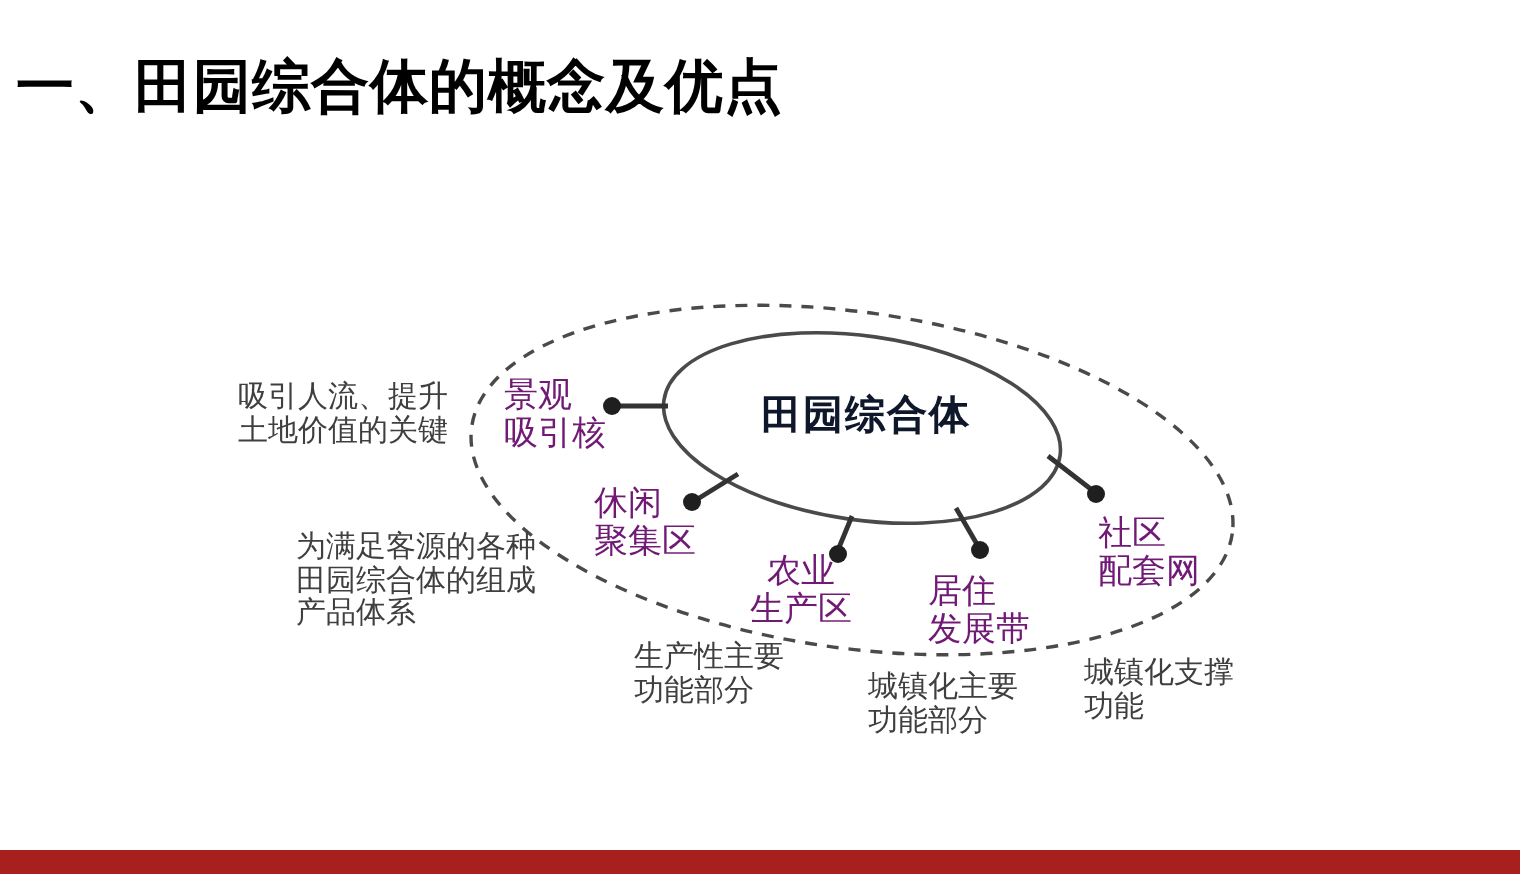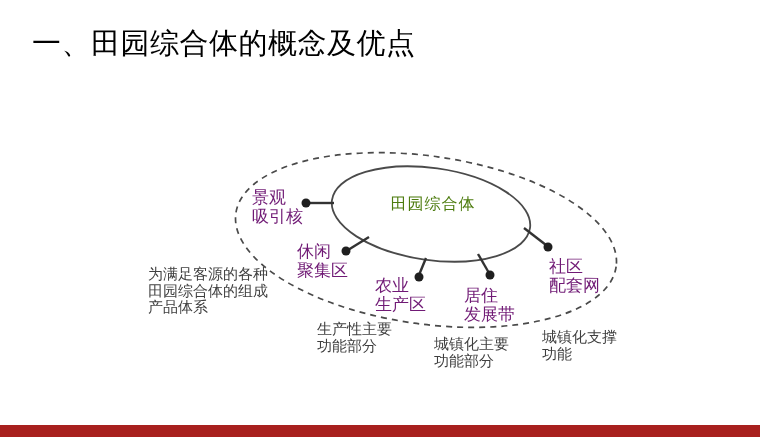--- a/index.html
+++ b/index.html
@@ -4,45 +4,45 @@
 <style>
   html,body{margin:0;padding:0;}
   body{
     width:760px;height:437px;overflow:hidden;background:#ffffff;
     position:relative;
     font-family:"Liberation Sans","DejaVu Sans",sans-serif;
   }
   .slide{position:absolute;inset:0;}
   .slide-title{
     position:absolute;left:8px;top:24px;
-    font-size:29px;font-weight:400;color:#000;
-    letter-spacing:0.5px;white-space:nowrap;margin-left:24px;
+    font-size:29px;font-weight:700;color:#000;
+    letter-spacing:0.5px;white-space:nowrap;
   }
   .diagram-heading{
     position:absolute;left:115px;top:110px;
     font-size:25px;font-weight:800;color:#1c1c1c;
     letter-spacing:3px;white-space:nowrap;
   }
   .diagram-svg{position:absolute;left:0;top:0;width:760px;height:437px;}
   .center-node-label{
     position:absolute;left:333px;top:194px;width:200px;
-    text-align:center;font-size:16px;font-weight:400;color:#4d7c0f;
+    text-align:center;font-size:20px;font-weight:700;color:#0f172a;
     letter-spacing:1px;white-space:nowrap;
   }
   .node-label{
     position:absolute;font-size:17px;line-height:19px;
     font-weight:500;color:#701a75;white-space:pre-line;
   }
   .annotation{
     position:absolute;font-size:15px;line-height:16.5px;
     font-weight:400;color:#3f3f3f;white-space:pre-line;
   }
   .n0{left:252px;top:188px;}
   .n1{left:297px;top:242px;}
-  .n2{left:375px;top:276px;}
+  .n2{left:375px;top:276px;text-align:center;}
   .n3{left:464px;top:286px;}
   .n4{left:549px;top:257px;}
   .a0{left:119px;top:191px;}
   .a1{left:148px;top:266px;}
   .a2{left:317px;top:321px;}
   .a3{left:434px;top:336px;}
   .a4{left:542px;top:329px;}
   .footer-bar{
     position:absolute;left:0;top:425px;width:760px;height:12px;
     background:#a8201e;
@@ -81,20 +81,22 @@
 吸引核</div>
   <div class="node-label n1">休闲
 聚集区</div>
   <div class="node-label n2">农业
 生产区</div>
   <div class="node-label n4">社区
 配套网</div>
   <div class="node-label n3">居住
 发展带</div>
 
+  <div class="annotation a0">吸引人流、提升
+土地价值的关键</div>
   <div class="annotation a1">为满足客源的各种
 田园综合体的组成
 产品体系</div>
   <div class="annotation a2">生产性主要
 功能部分</div>
   <div class="annotation a3">城镇化主要
 功能部分</div>
   <div class="annotation a4">城镇化支撑
 功能</div>
 

